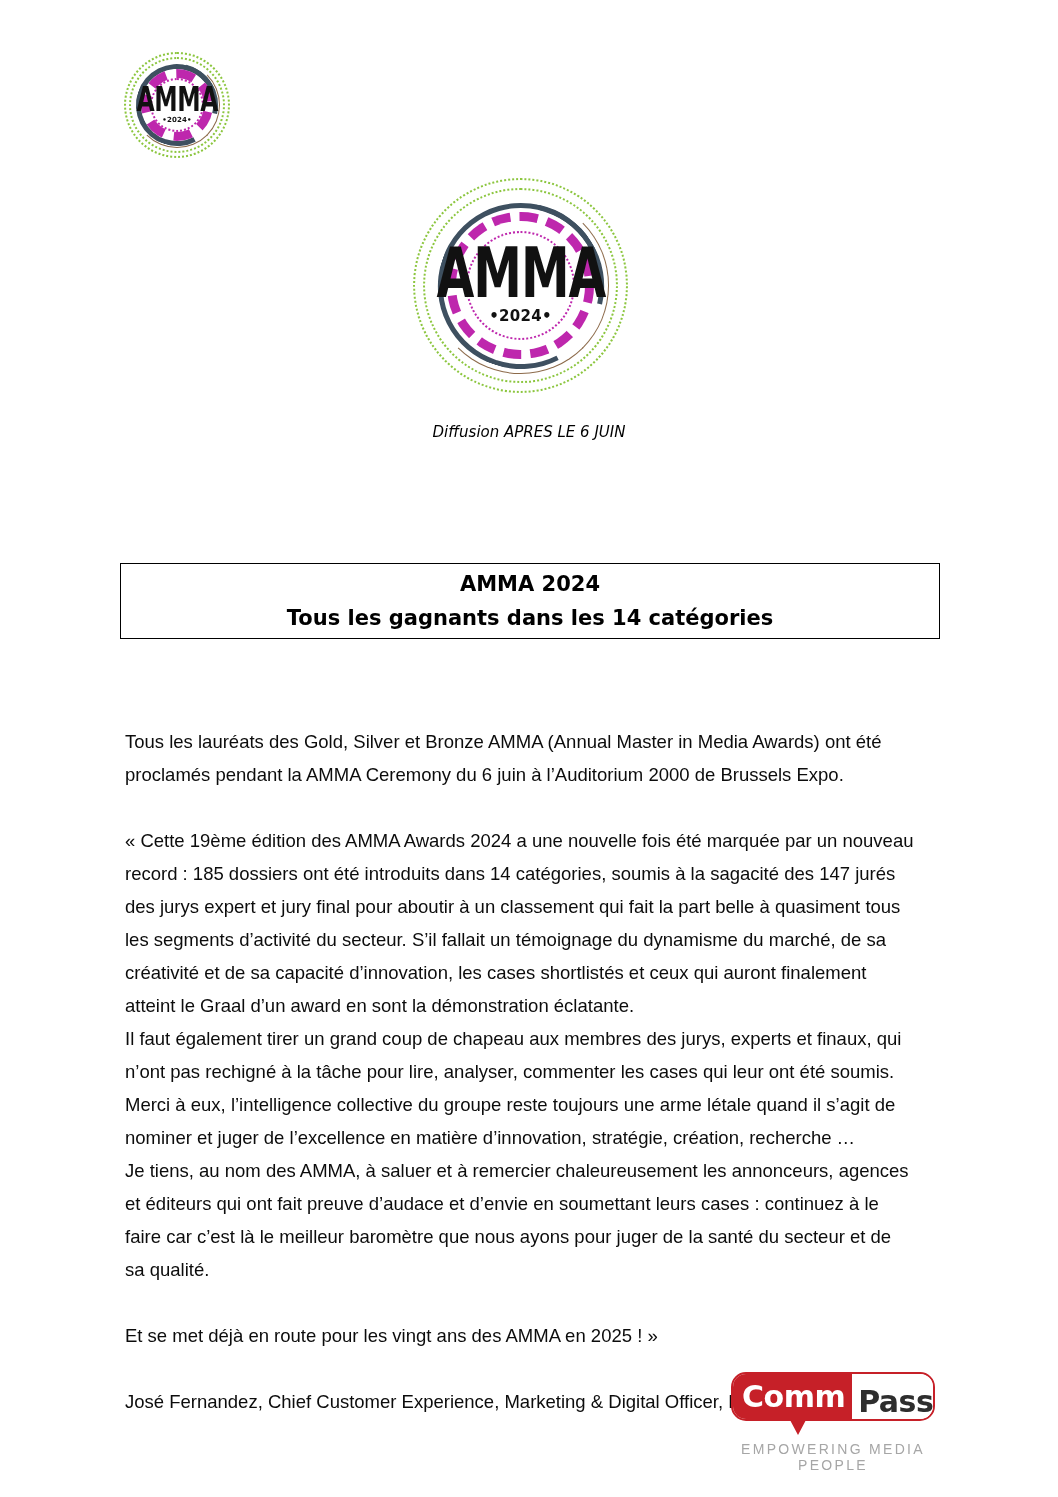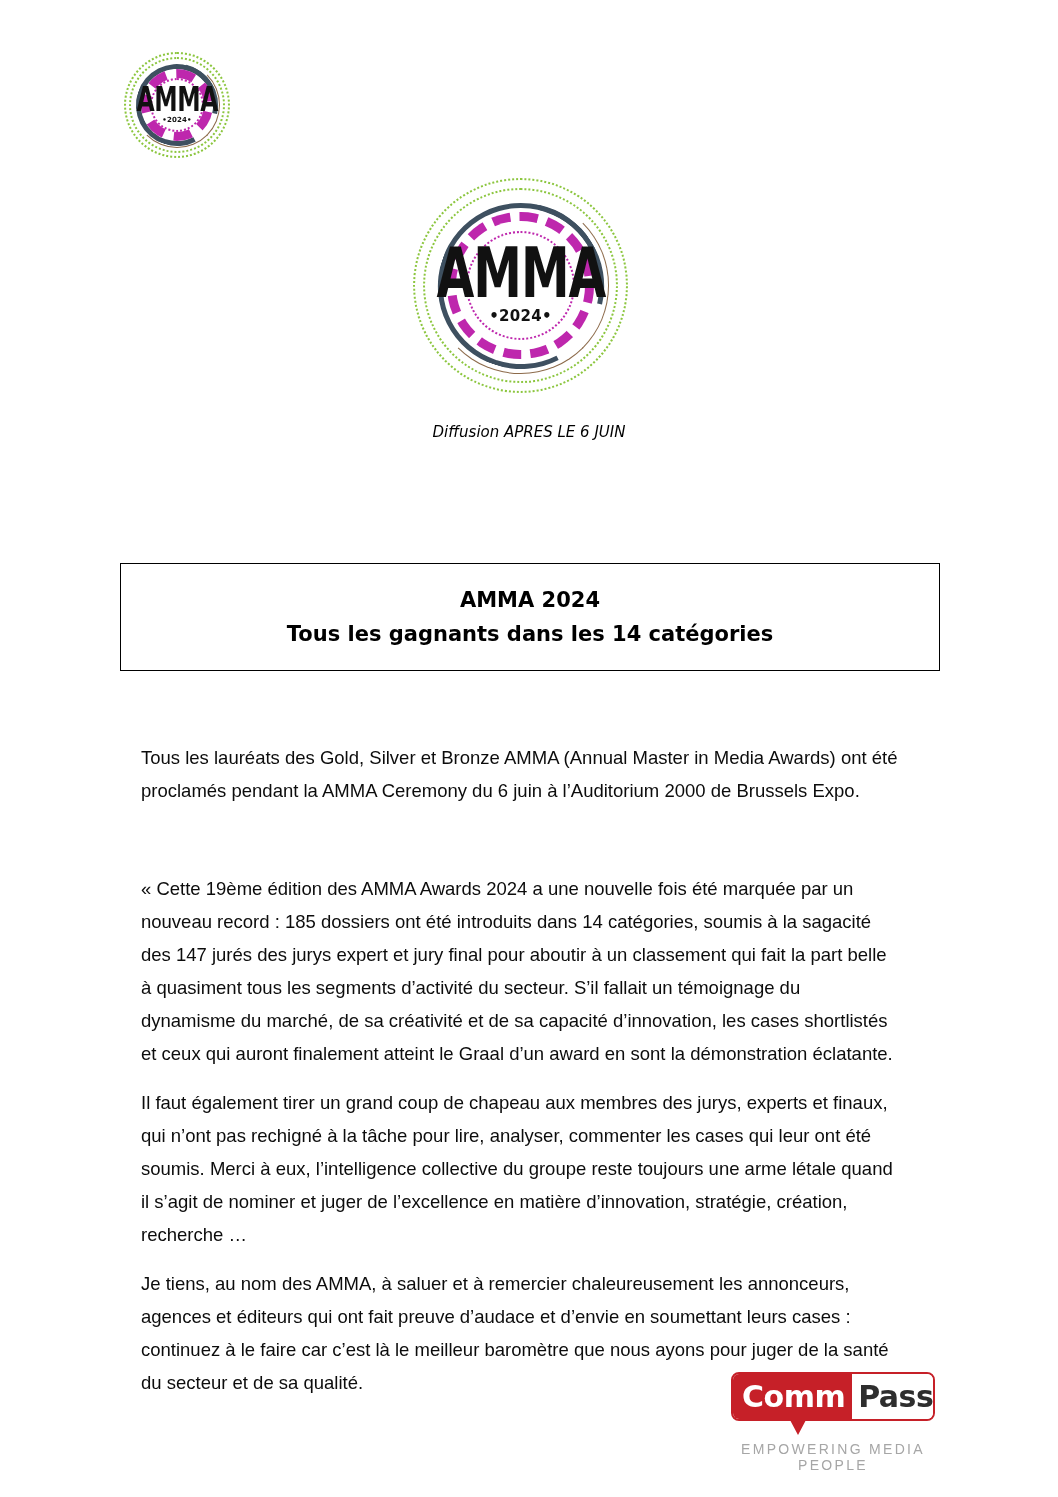--- a/index.html
+++ b/index.html
@@ -125,21 +125,21 @@
     font-style: italic;
     margin-top: 5px;
   }
 
   
   #title-box {
     position: absolute;
     left: 120px;
     top: 563px;
     width: 820px;
-    height: 108px;
+    height: 76px;
     border: 1.5px solid #000000;
     box-sizing: border-box;
     display: flex;
     flex-direction: column;
     align-items: center;
     justify-content: center;
     font-family: "DejaVu Sans", sans-serif;
   }
   #title-box .t1 {
     font-size: 21px;
@@ -155,57 +155,57 @@
   #body-text {
     position: absolute;
     left: 125px;
     top: 725px;
     width: 790px;
     font-size: 18.5px;
     line-height: 33px;
     color: #0c0c0c;
   }
   #body-text p {
-    margin: 16px;
+    margin: 0;
   }
   #body-text .gap {
     height: 33px;
   }
 
   
   #commpass {
     position: absolute;
     left: 731px;
     top: 1372px;
     width: 204px;
     height: 75px;
   }
   #cp-bubble {
     position: absolute;
     left: 0;
     top: 0;
     width: 204px;
     height: 49px;
     border: 2px solid #C62028;
-    border-radius: 8px;
+    border-radius: 15px;
     box-sizing: border-box;
     display: flex;
     overflow: hidden;
     background: #ffffff;
   }
   #cp-left {
     background: #C62028;
     display: flex;
     align-items: center;
     padding: 0 7px 0 9px;
   }
   #cp-right {
     background: #ffffff;
     display: flex;
-    align-items: center;
+    align-items: flex-end;
     padding: 0 9px 0 6px;
   }
   #cp-comm {
     color: #ffffff;
     font-family: "DejaVu Sans", sans-serif;
     font-weight: bold;
     font-size: 30px;
     letter-spacing: -0.5px;
   }
   #cp-pass {
@@ -277,20 +277,21 @@
   <div class="t2">Tous les gagnants dans les 14 catégories</div>
 </div>
 
 <div id="body-text">
   <p>Tous les lauréats des Gold, Silver et Bronze AMMA (Annual Master in Media Awards) ont été proclamés pendant la AMMA Ceremony du 6 juin à l’Auditorium 2000 de Brussels Expo.</p>
   <div class="gap"></div>
   <p>« Cette 19ème édition des AMMA Awards 2024 a une nouvelle fois été marquée par un nouveau record : 185 dossiers ont été introduits dans 14 catégories, soumis à la sagacité des 147 jurés des jurys expert et jury final pour aboutir à un classement qui fait la part belle à quasiment tous les segments d’activité du secteur. S’il fallait un témoignage du dynamisme du marché, de sa créativité et de sa capacité d’innovation, les cases shortlistés et ceux qui auront finalement atteint le Graal d’un award en sont la démonstration éclatante.</p>
   <p>Il faut également tirer un grand coup de chapeau aux membres des jurys, experts et finaux, qui n’ont pas rechigné à la tâche pour lire, analyser, commenter les cases qui leur ont été soumis. Merci à eux, l’intelligence collective du groupe reste toujours une arme létale quand il s’agit de nominer et juger de l’excellence en matière d’innovation, stratégie, création, recherche …</p>
   <p>Je tiens, au nom des AMMA, à saluer et à remercier chaleureusement les annonceurs, agences et éditeurs qui ont fait preuve d’audace et d’envie en soumettant leurs cases : continuez à le faire car c’est là le meilleur baromètre que nous ayons pour juger de la santé du secteur et de sa qualité.</p>
   <div class="gap"></div>
+  <p>Et se met déjà en route pour les vingt ans des AMMA en 2025 ! »</p>
   <div class="gap"></div>
   <p>José Fernandez, Chief Customer Experience, Marketing &amp; Digital Officer, D’Ieteren</p>
 </div>
 
 <div id="commpass">
   <div id="cp-bubble">
     <div id="cp-left">
       <span id="cp-comm">Comm</span>
     </div>
     <div id="cp-right">

